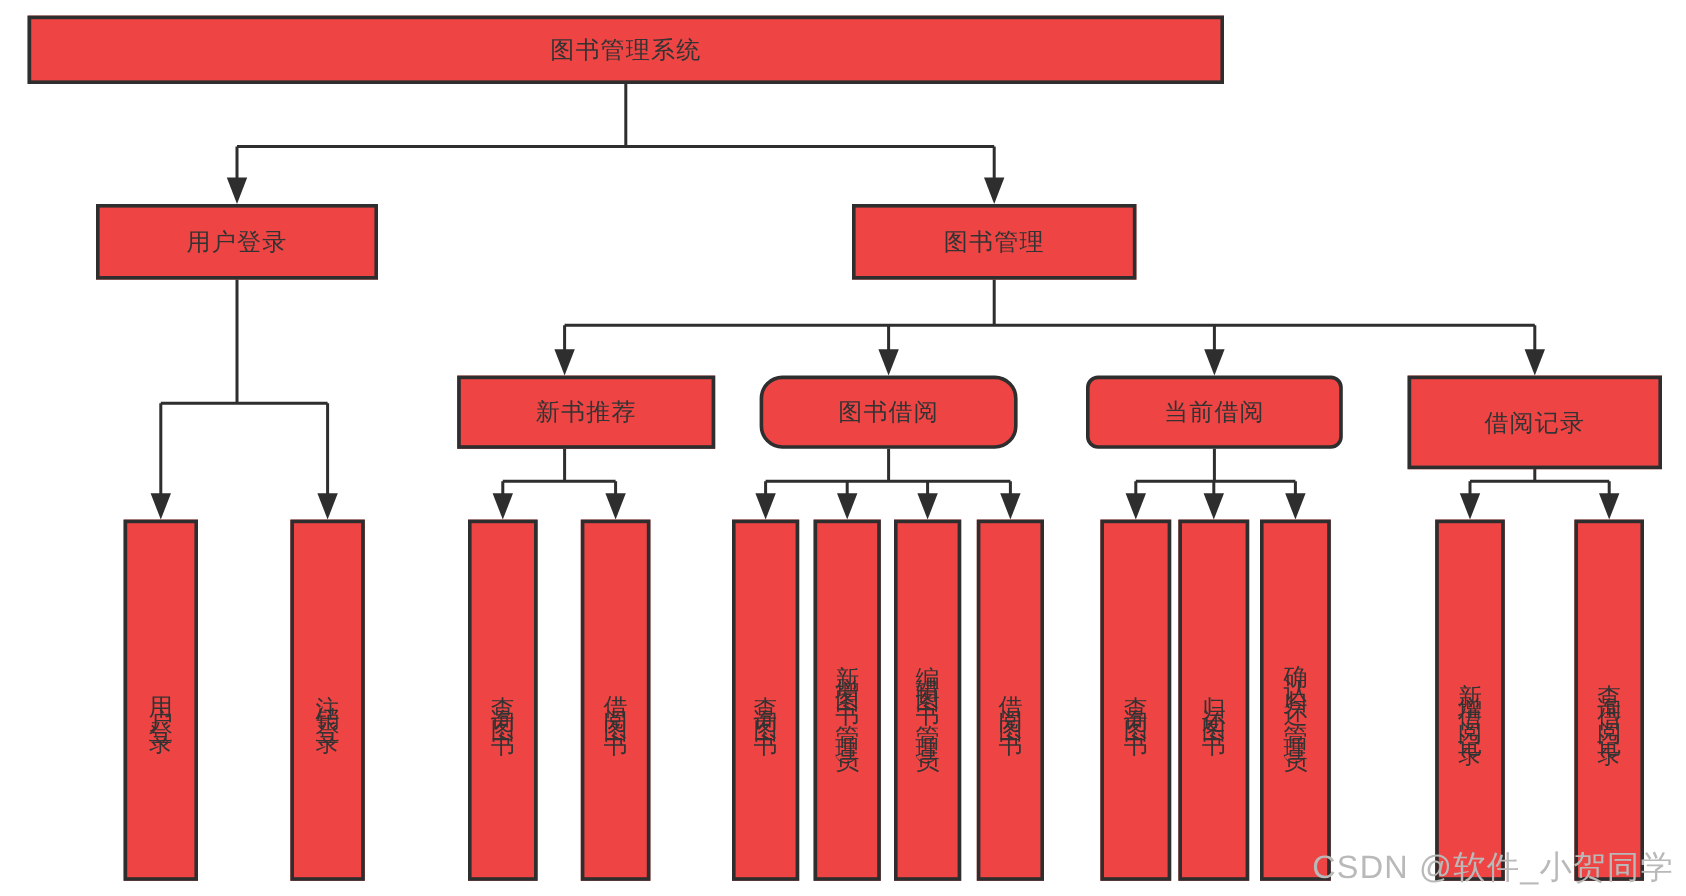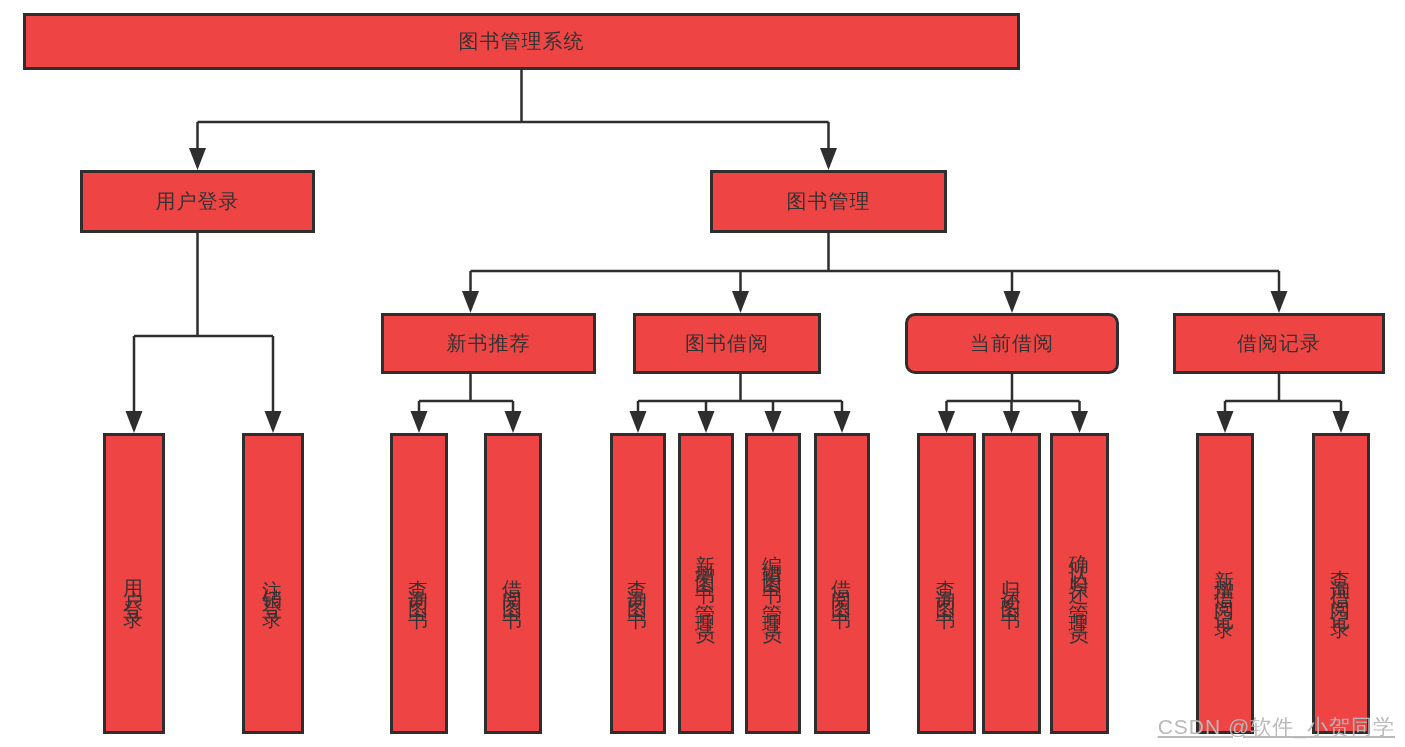--- a/index.html
+++ b/index.html
@@ -39,46 +39,45 @@
     text-orientation: mixed;
     letter-spacing: 10px;
     font-size: 20px;
     white-space: nowrap;
   }
   
   .root   { left: 23px;  top: 13px;  width: 997px; height: 57px; }
   .l2-0   { left: 80px;  top: 170px; width: 235px; height: 63px; }
   .l2-1   { left: 710px; top: 170px; width: 237px; height: 63px; }
   .l3-0   { left: 381px; top: 313px; width: 215px; height: 61px; }
-  .l3-1   { left: 633px; top: 313px; width: 188px; height: 61px; }
+  .l3-1   { left: 633px; top: 313px; width: 215px; height: 61px; border-radius: 19px; }
   .l3-2   { left: 905px; top: 313px; width: 214px; height: 61px; border-radius: 10px; }
-  .l3-3   { left: 1173px;top: 313px; width: 212px; height: 61px; }
+  .l3-3   { left: 1173px;top: 313px; width: 212px; height: 78px; }
   .leaf   { top: 433px; height: 301px; }
   .lf0  { left: 103px;  width: 62px; }
   .lf1  { left: 242px;  width: 62px; }
   .lf2  { left: 390px;  width: 58px; }
   .lf3  { left: 484px;  width: 58px; }
   .lf4  { left: 610px;  width: 56px; }
   .lf5  { left: 678px;  width: 56px; }
   .lf6  { left: 745px;  width: 56px; }
   .lf7  { left: 814px;  width: 56px; }
   .lf8  { left: 917px;  width: 59px; }
   .lf9  { left: 982px;  width: 59px; }
   .lf10 { left: 1050px; width: 59px; }
   .lf11 { left: 1196px; width: 58px; }
   .lf12 { left: 1312px; width: 58px; }
   .watermark {
     position: absolute;
     right: 10px;
     bottom: 6px;
-    font-size: 21px;
+    font-size: 27px;
     color: #b9b9b9;
     letter-spacing: 1px;
     z-index: 10;
-    text-decoration: underline;
   }
 </style>
 </head>
 <body>
 
 <div class="canvas">
 
   <svg class="connectors" width="1405" height="747" viewBox="0 0 1405 747">
     <g stroke="#2e2e2e" stroke-width="2.5" fill="none">
 

